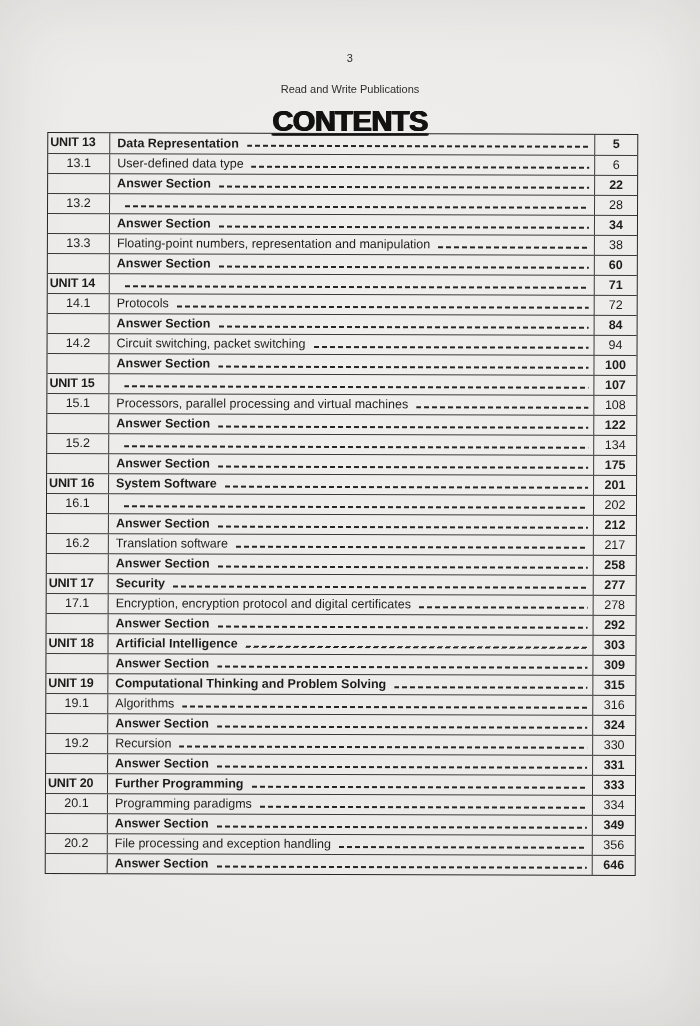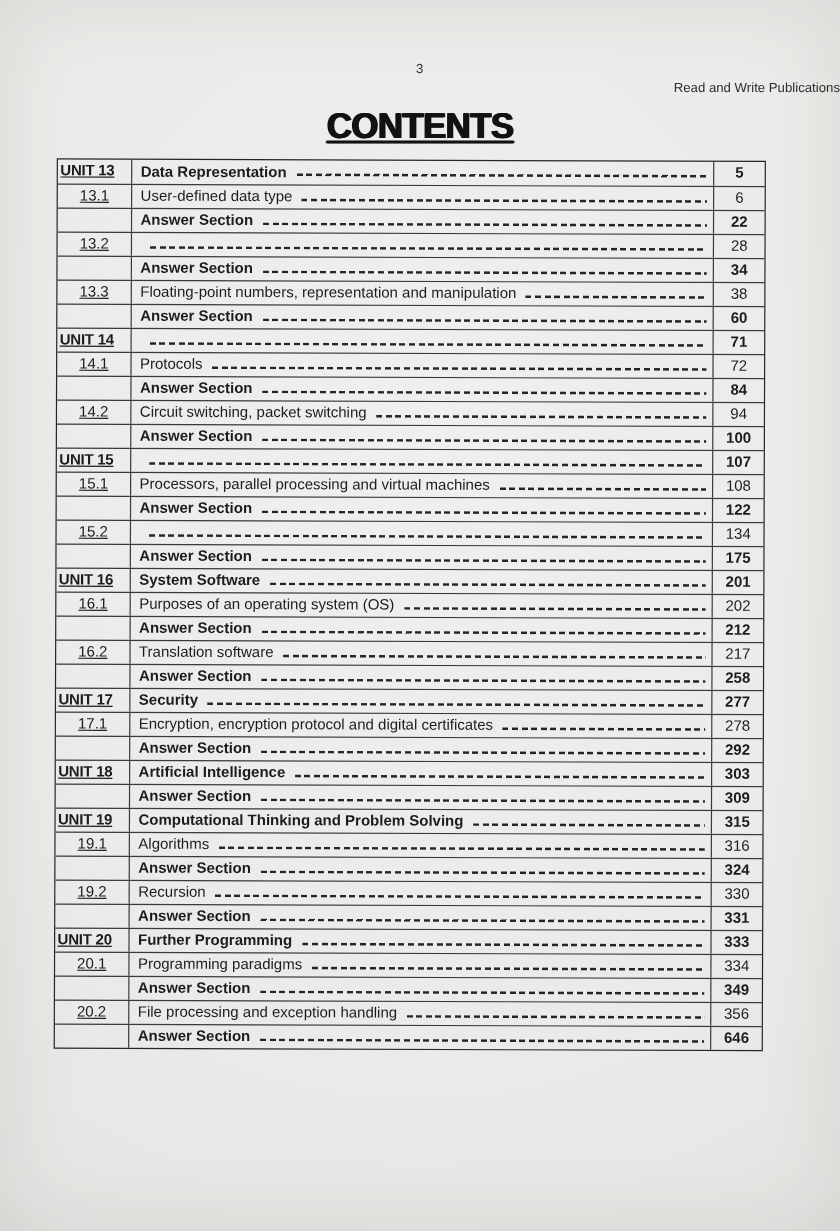--- a/index.html
+++ b/index.html
@@ -18,21 +18,21 @@
     box-shadow: inset 0 0 70px rgba(60,55,50,0.10);
   }
   .header{
     position:absolute; top:52px; left:0; right:0;
     text-align:center;
   }
   .pagenum{
     font-size:11px; color:#2d2d2d; letter-spacing:0.5px;
   }
   .publisher{
-    font-size:11px; color:#2d2d2d; margin-top:4px;text-align:right;
+    font-size:11px; color:#2d2d2d; margin-top:19px;
   }
   .title{
     margin-top:10px;
     font-size:29px;
     font-weight:bold;
     letter-spacing:-0.5px;
     color:#121212;
     text-shadow: 0.9px 0 0 #121212, -0.6px 0 0 #121212;
     transform:scaleY(1.03);
     text-decoration:underline;
@@ -52,21 +52,20 @@
     font-size:12.5px;
     line-height:19px;
   }
   .row + .row{ border-top:1px solid #3a3a3a; }
   .c1{
     width:62px; flex:0 0 62px;
     border-right:1px solid #3a3a3a;
     text-align:center;
     overflow:hidden;
     white-space:nowrap;
-    text-decoration:underline;
   }
   .c2{
     flex:1 1 auto;
     display:flex;
     align-items:center;
     border-right:1px solid #3a3a3a;
     padding-left:7px;
     overflow:hidden;
     white-space:nowrap;
   }
@@ -259,21 +258,20 @@
     <div class="c2">
       <span class="t">System Software</span>
       <span class="leader"></span>
     </div>
     <div class="c3">201</div>
   </div>
 
   <div class="row section">
     <div class="c1">16.1</div>
     <div class="c2">
-      <span class="t">Purposes of an operating system (OS)</span>
       <span class="leader"></span>
     </div>
     <div class="c3">202</div>
   </div>
 
   <div class="row answer">
     <div class="c1"></div>
     <div class="c2">
       <span class="t">Answer Section</span>
       <span class="leader"></span>

